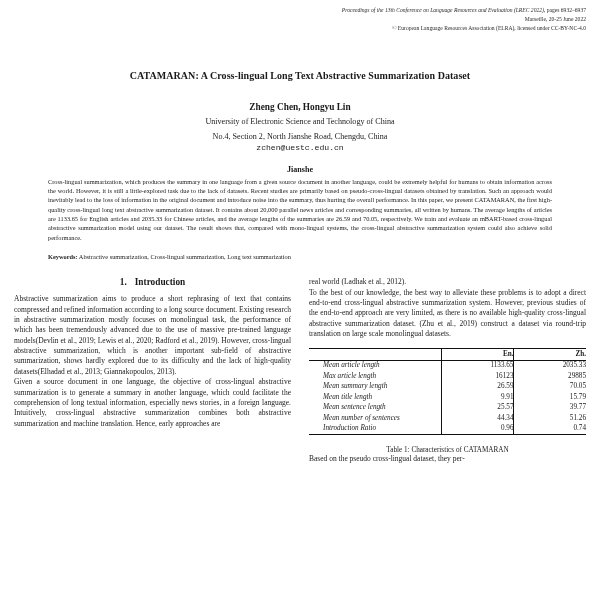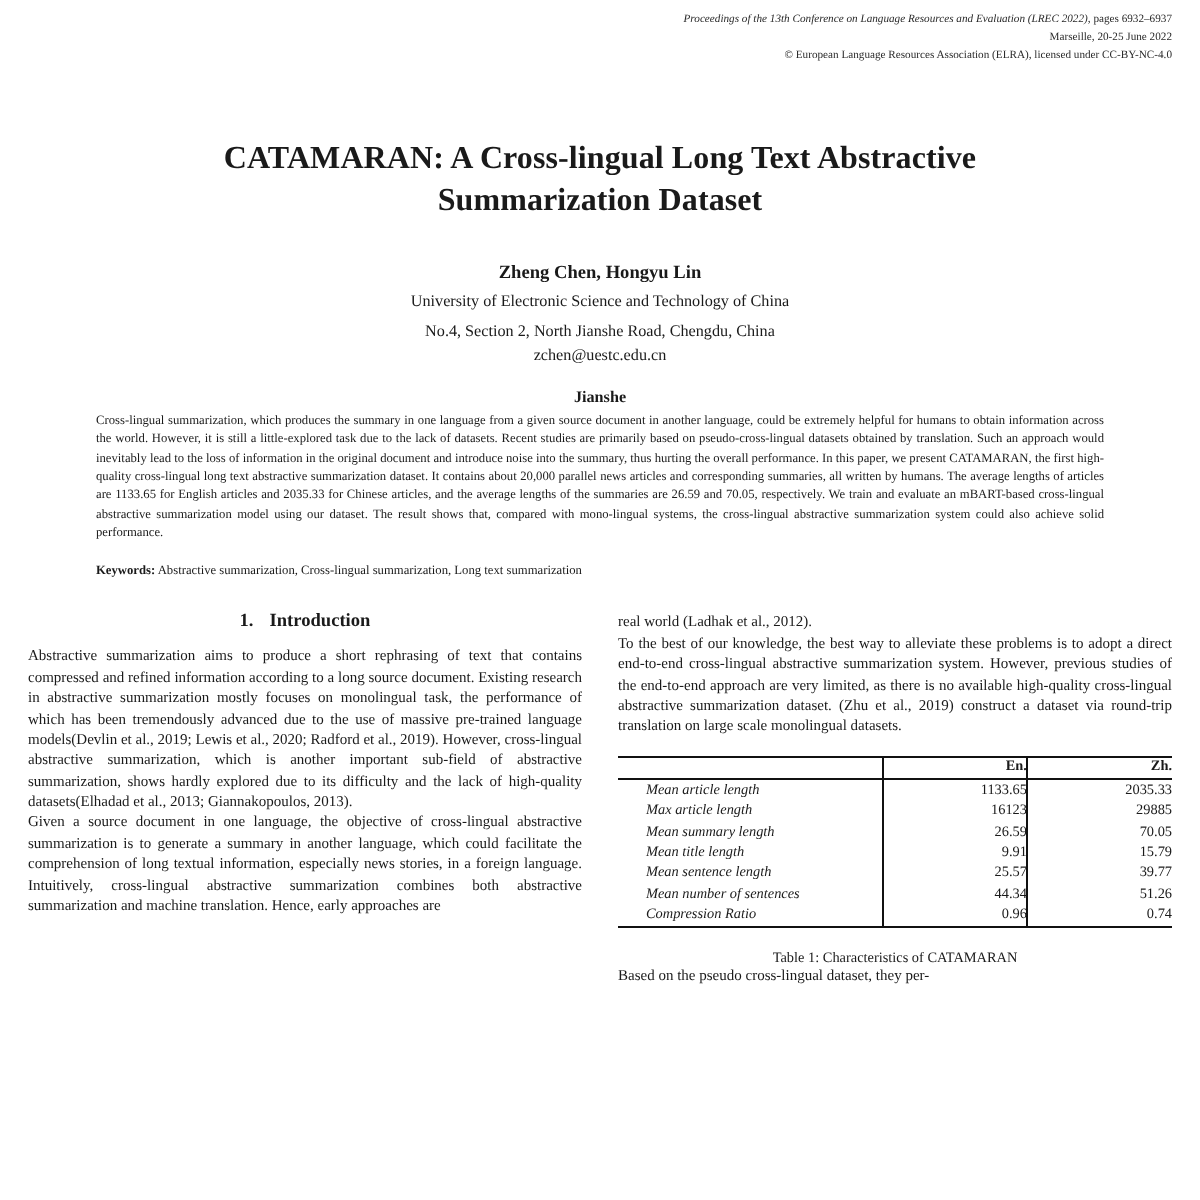--- a/index.html
+++ b/index.html
@@ -35,38 +35,39 @@
   .runhead .l2 { font-style: normal; }
   .runhead .l3 { font-style: normal; }
 
   
   .titleblock {
     margin-top: 36px;
     padding: 0 58px;
     text-align: center;
   }
   .paper-title {
-    font-size: 16px;
+    font-size: 10px;
     font-weight: bold;
     line-height: 1.33;
     letter-spacing: 0.05px;
   }
   .authors {
     margin-top: 20px;
     font-size: 9.3px;
     font-weight: bold;
   }
   .affil {
     margin-top: 3.5px;
     font-size: 8.1px;
     line-height: 1.42;
   }
   .email {
     font-size: 8.1px;
     line-height: 1.42;
+    font-family: Liberation Mono, monospace;
   }
 
   
   .abstract-wrap {
     margin: 11px 48px 0 48px;
   }
   .abstract-head {
     text-align: center;
     font-size: 8.1px;
     font-weight: bold;
@@ -232,21 +233,21 @@
               <td class="label">Mean sentence length</td>
               <td class="num">25.57</td>
               <td class="num">39.77</td>
             </tr>
             <tr>
               <td class="label">Mean number of sentences</td>
               <td class="num">44.34</td>
               <td class="num">51.26</td>
             </tr>
             <tr class="rule-bot">
-              <td class="label">Compression Ratio</td>
+              <td class="label">Introduction Ratio</td>
               <td class="num">0.96</td>
               <td class="num">0.74</td>
             </tr>
           </tbody>
         </table>
         <div class="table-caption">Table 1: Characteristics of CATAMARAN</div>
       </div>
 
       <p class="body after-table">Based on the pseudo cross-lingual dataset, they per-</p>
     </div>

